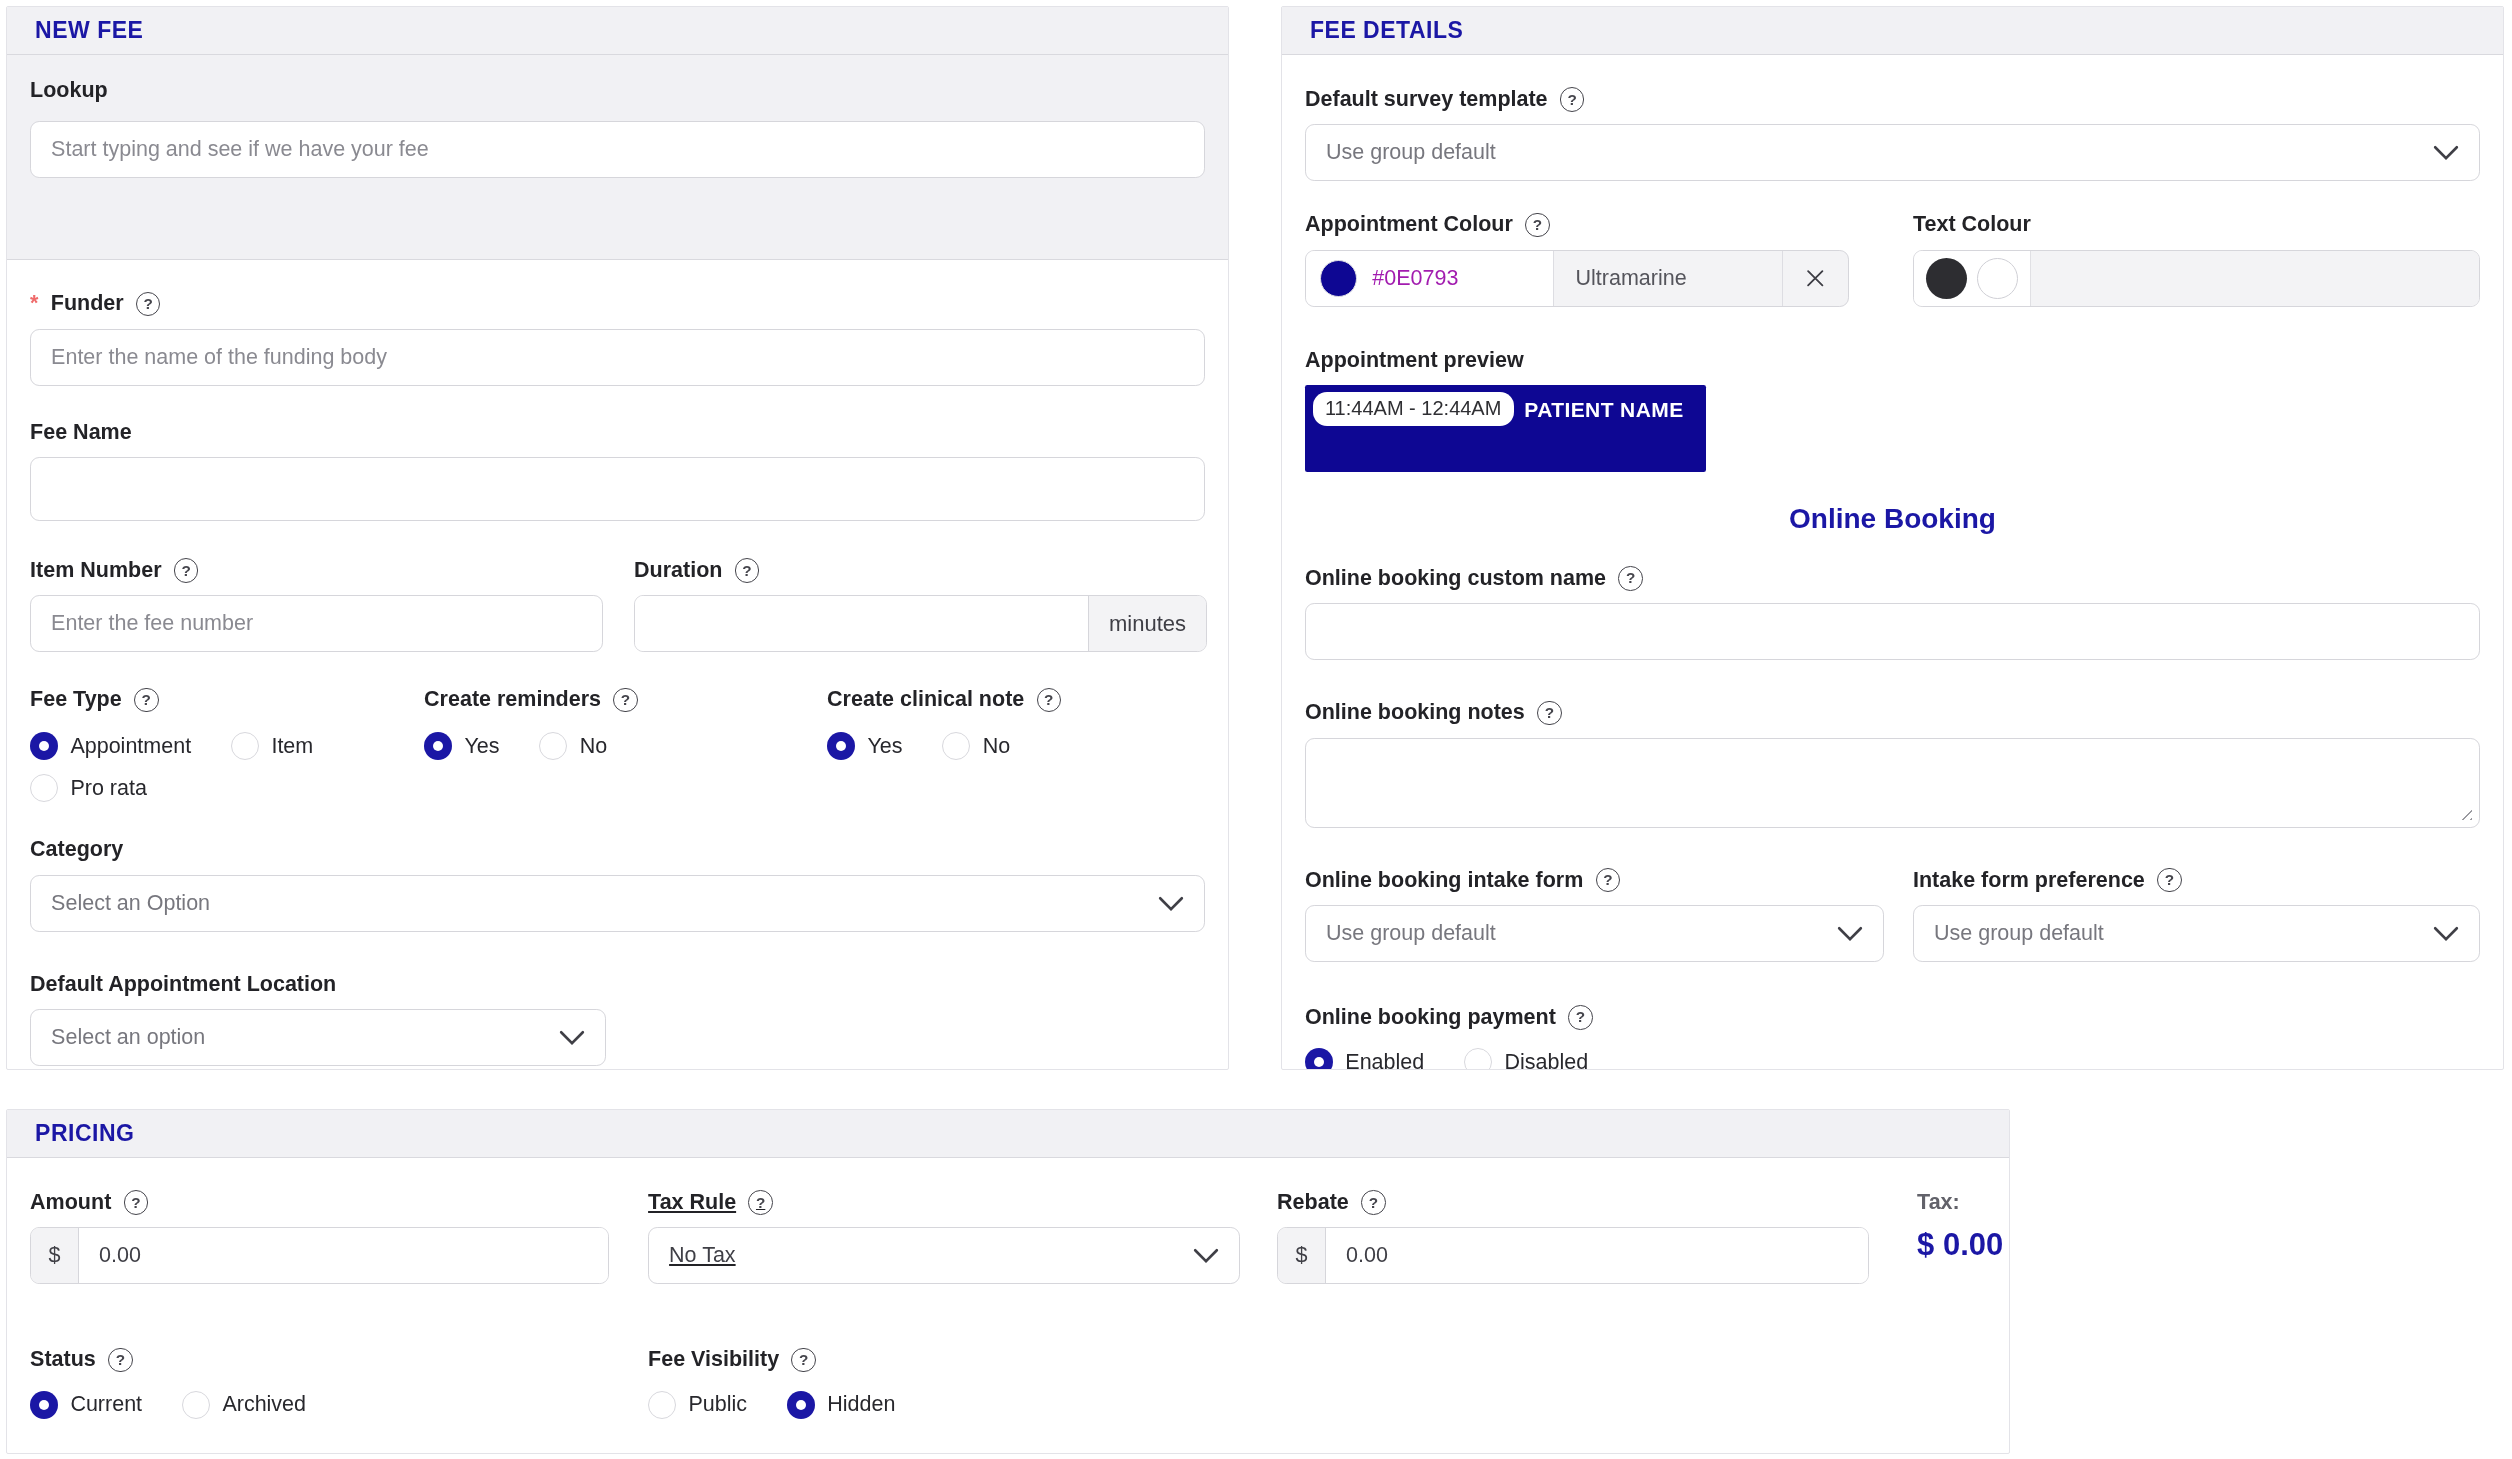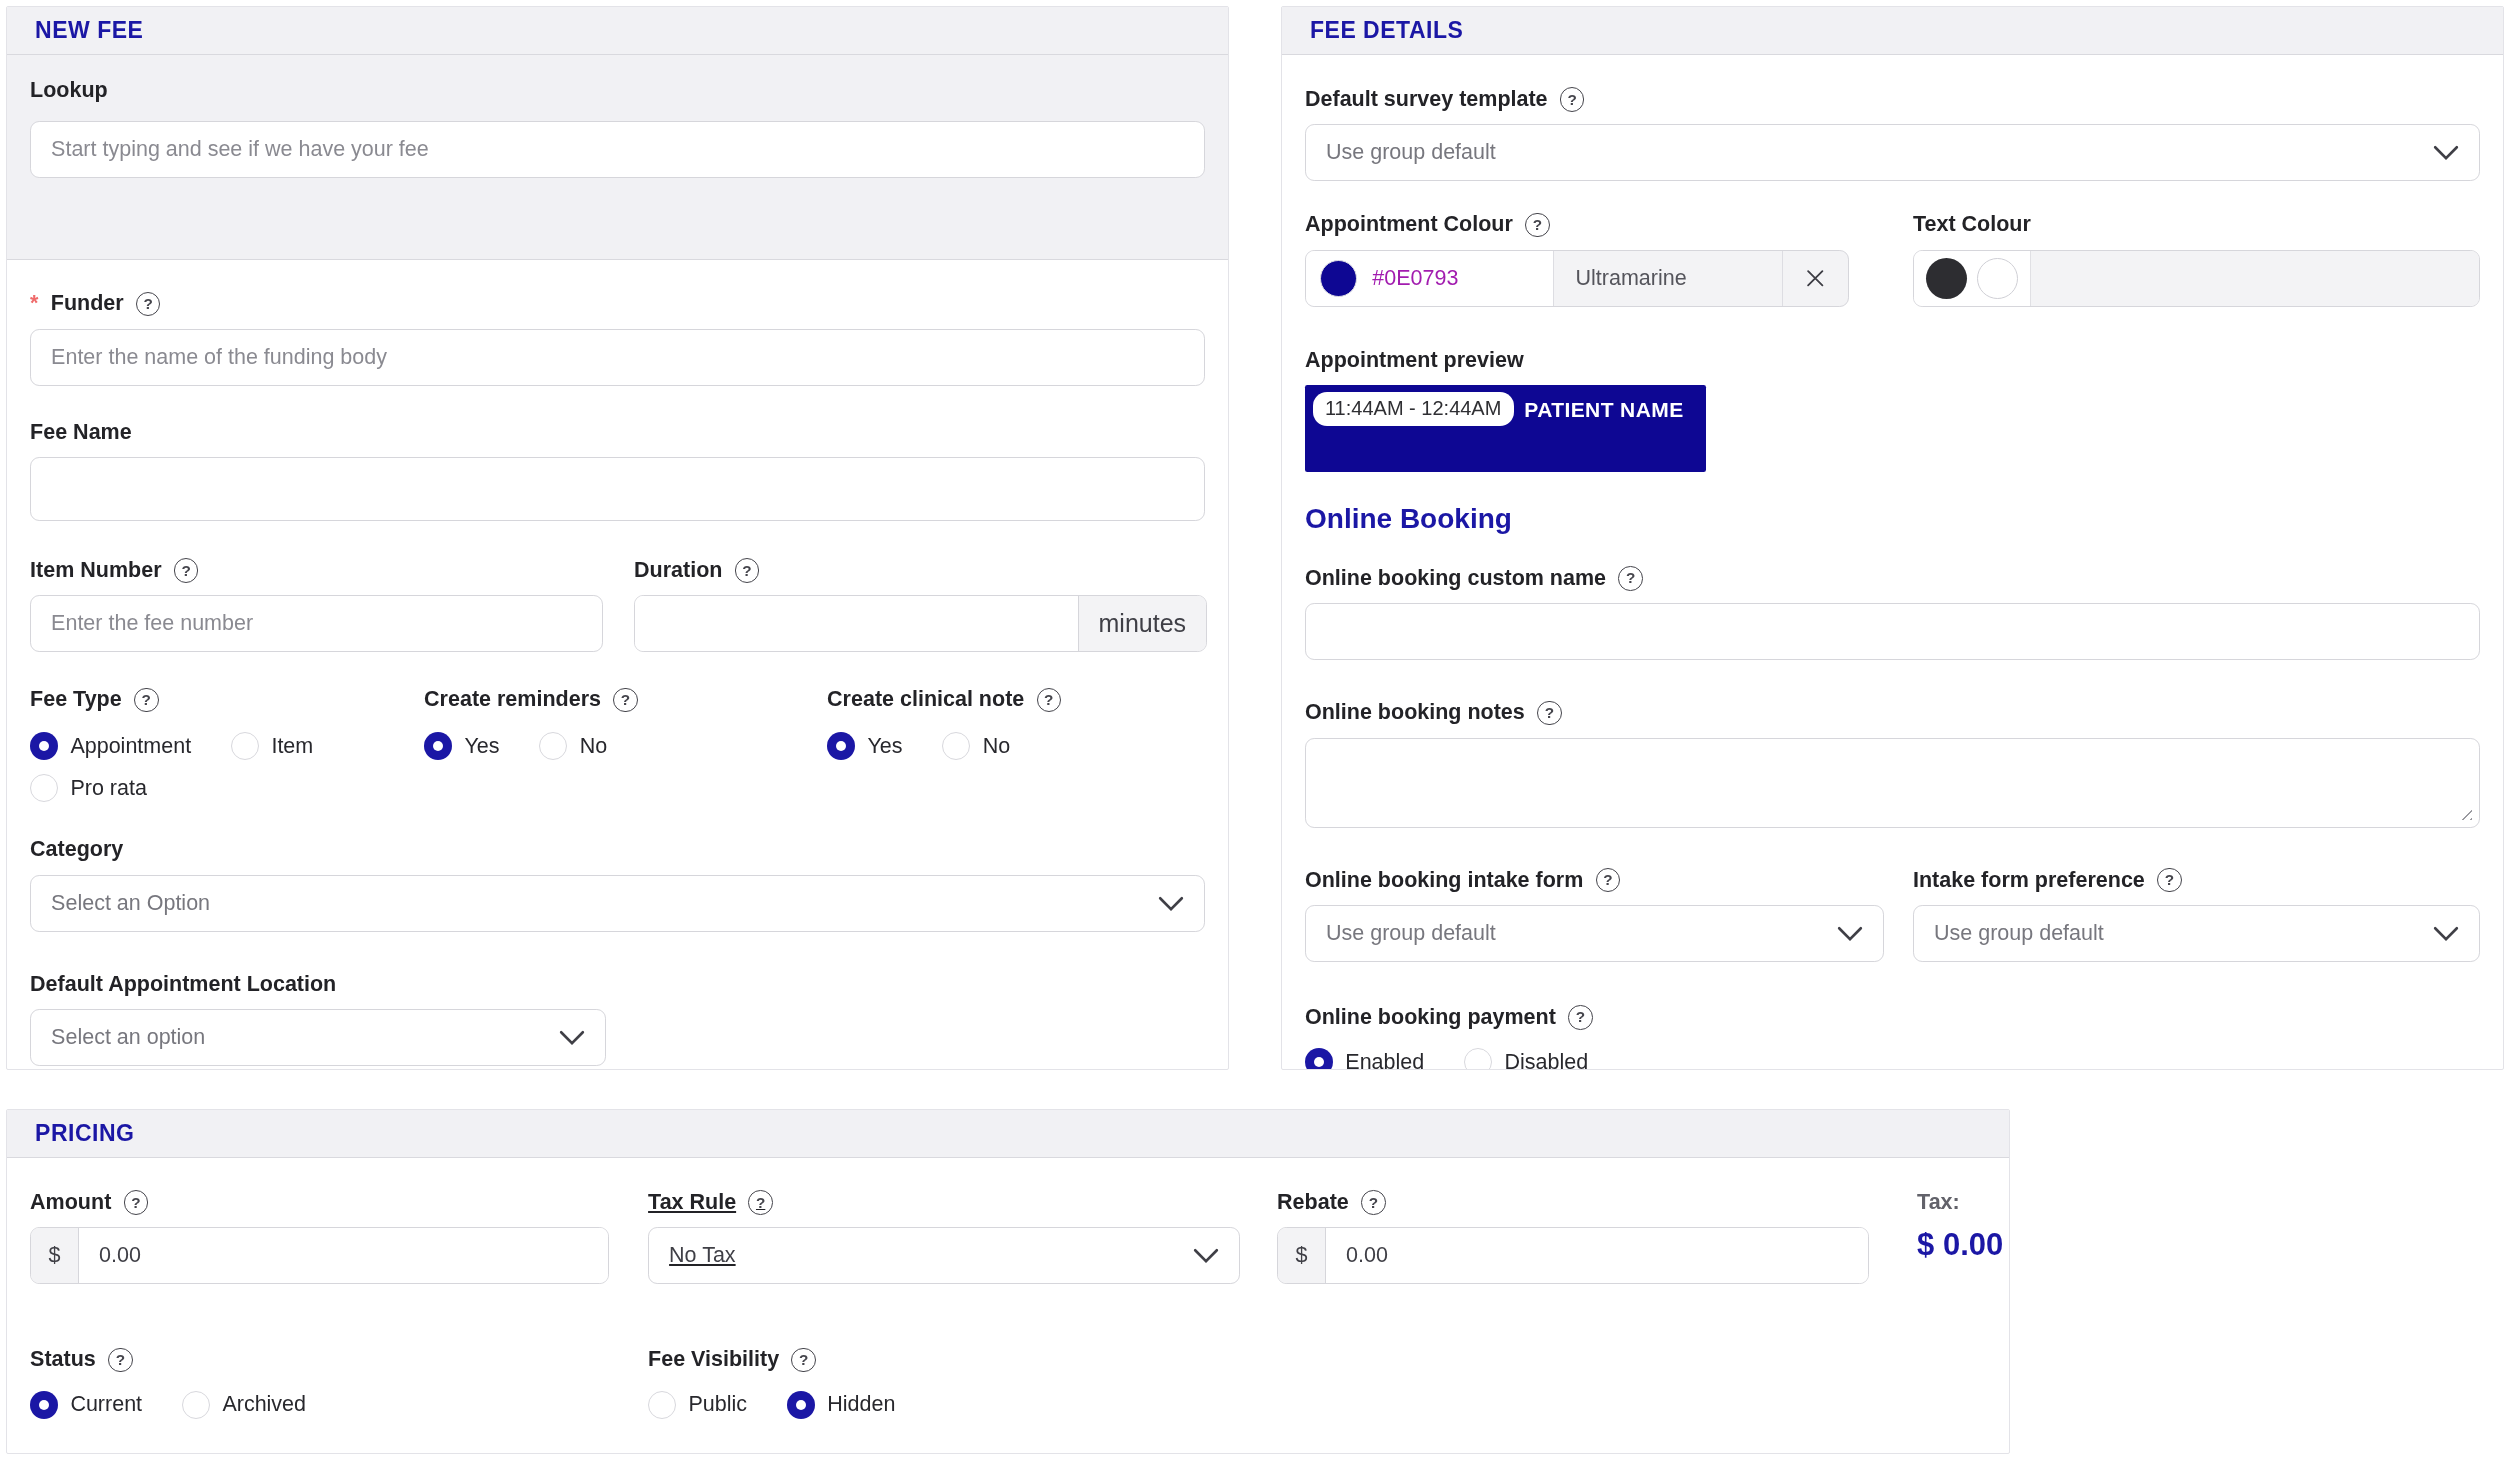--- a/index.html
+++ b/index.html
@@ -67,21 +67,21 @@
     border: 1.5px solid #d6d6db; border-radius: 9.2px;
     overflow: hidden; background: #fff;
   }
   .affix input {
     border: none; outline: none; flex: 1; min-width: 0;
     padding: 0 20px; font-family: inherit; font-size: 21.5px; color: #3f3f46;
   }
   .affix .suffix {
     background: #f3f3f5; border-left: 1.5px solid #d6d6db;
     display: flex; align-items: center; padding: 0 20px;
-    font-size: 25px; color: #3f3f46;
+    font-size: 22px; color: #3f3f46;
   }
   .affix .prefix {
     background: #f3f3f5; border-right: 1.5px solid #d6d6db;
     width: 48px; flex: none;
     display: flex; align-items: center; justify-content: center;
     font-size: 21.5px; color: #3f3f46;
   }
 
   .select {
     height: 57px;
@@ -157,21 +157,21 @@
   .time-pill {
     background: #fff; border-radius: 14px;
     padding: 5.4px 12.3px;
     font-size: 20px; color: #2f2f33; font-weight: 500; white-space: nowrap;
   }
   .patient-name {
     margin-left: 10.7px; margin-top: 6.1px;
     color: #fff; font-weight: 700; font-size: 21px; letter-spacing: 0.4px; white-space: nowrap;
   }
 
-  .ob-heading { font-size: 28px; font-weight: 700; color: #1b17a5; }
+  .ob-heading { font-size: 28px; font-weight: 700; color: #1b17a5; text-align: center; }
 
   textarea.notes {
     width: 100%; height: 90px; resize: none;
     border: 1.5px solid #d6d6db; border-radius: 9.2px;
     padding: 12.3px 20px; font-family: inherit; font-size: 21.5px; color: #3f3f46;
     outline: none; display: block;
   }
   .notes-wrap { position: relative; }
   .resize-grip {
     position: absolute; right: 7.7px; bottom: 7.7px;

